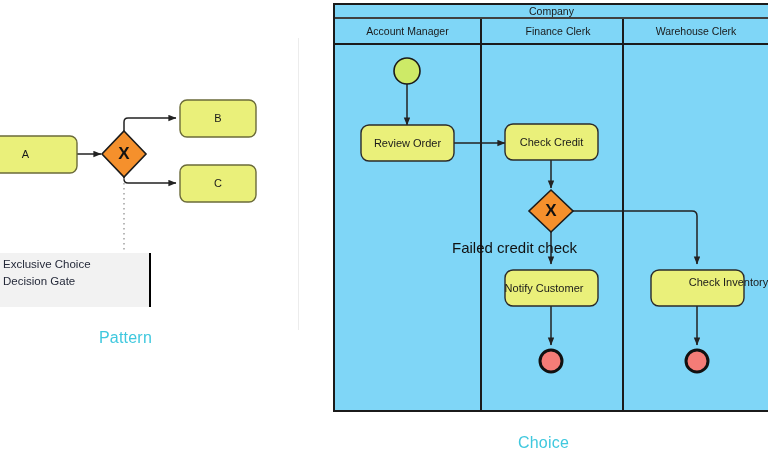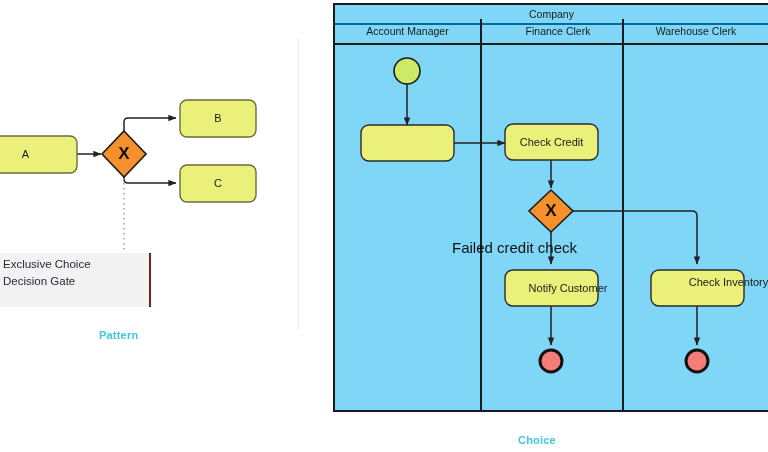--- a/index.html
+++ b/index.html
@@ -25,53 +25,53 @@
   .gwlabel{
     position:absolute;
     display:flex;align-items:center;justify-content:center;
     font-weight:bold;font-size:17px;color:#111;
     pointer-events:none;
   }
 
   
   .caption{
     position:absolute;
-    font-size:11px;font-weight:bold;
+    font-size:16px;font-weight:normal;
     color:#3fc8de;
     letter-spacing:.2px;
   }
   #pattern-caption{left:99px;top:329px;}
   #example-caption{left:518px;top:434px;}
 
   
   .annot{
     position:absolute;
     left:0px;top:253px;width:151px;height:54px;
     background:#f2f2f2;
-    border-right:2px solid #7f1d1d;
+    border-right:2px solid #000000;
     box-sizing:border-box;
   }
   .annot .line{
     font-size:11.5px;color:#252a3a;
     padding-left:3px;line-height:17px;
   }
   .annot .line:first-child{padding-top:3px;}
 
   
   .pool{
     position:absolute;
     left:333px;top:3px;width:435px;height:409px;
     border:2px solid #1b1b1b;
     border-right:none;
     box-sizing:border-box;
     background:#7fd6f7;
   }
   .pool-header{
-    position:absolute;left:0;top:0;right:0;height:20px;
-    border-bottom:2px solid #0369a1;
+    position:absolute;left:0;top:0;right:0;height:14px;
+    border-bottom:2px solid #404040;
     display:flex;align-items:center;justify-content:center;
     font-size:10.5px;color:#1a1a1a;
     box-sizing:border-box;
   }
   .lane-headers{
     position:absolute;left:0;top:14px;right:0;height:26px;
     display:flex;
     border-bottom:2px solid #1b1b1b;
     box-sizing:border-box;
   }
@@ -182,22 +182,23 @@
     <rect x="505" y="124" width="93" height="36" rx="8" ry="8" fill="#eaf07a" stroke="#2b2b2b" stroke-width="1.4"></rect>
     <rect x="505" y="270" width="93" height="36" rx="8" ry="8" fill="#eaf07a" stroke="#2b2b2b" stroke-width="1.4"></rect>
     <rect x="651" y="270" width="93" height="36" rx="8" ry="8" fill="#eaf07a" stroke="#2b2b2b" stroke-width="1.4"></rect>
 
     <polygon points="551,190 573,211 551,232 529,211" fill="#f5902c" stroke="#1b1b1b" stroke-width="1.6"></polygon>
 
     <circle cx="551" cy="361" r="11" fill="#f57c77" stroke="#111111" stroke-width="3"></circle>
     <circle cx="697" cy="361" r="11" fill="#f57c77" stroke="#111111" stroke-width="3"></circle>
   </svg>
 
+  <div class="nodelabel" style="left:361px;top:125px;width:93px;height:36px;">Review Order</div>
   <div class="nodelabel" style="left:505px;top:124px;width:93px;height:36px;text-align:right;">Check Credit</div>
-  <div class="nodelabel" style="left:505px;top:270px;width:78px;height:36px;padding-left:24px;">Notify Customer</div>
+  <div class="nodelabel" style="left:505px;top:270px;width:78px;height:36px;">Notify Customer</div>
   <div class="nodelabel" style="left:682px;top:270px;width:93px;height:24px;">Check Inventory</div>
   <div class="gwlabel" style="left:529px;top:190px;width:44px;height:42px;">X</div>
 
   <div class="edgelabel" id="label-failed-credit">Failed credit check</div>
 
   <div class="caption" id="example-caption">Choice</div>
 
 </div>
 
 </body></html>

